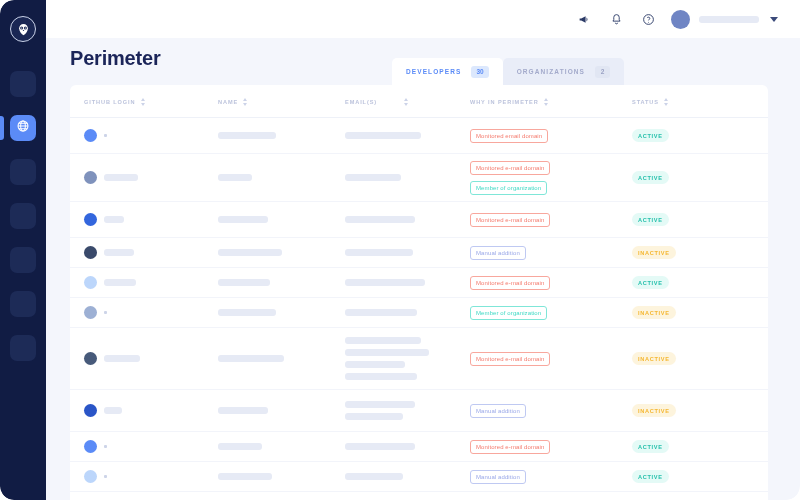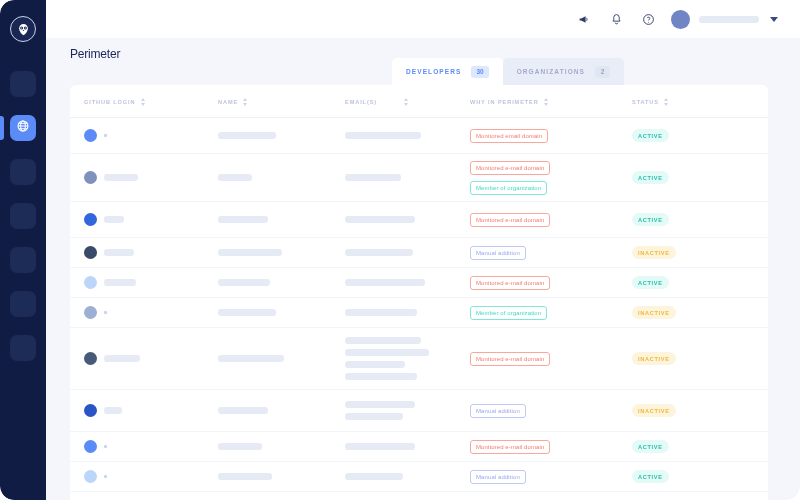--- a/index.html
+++ b/index.html
@@ -73,21 +73,21 @@
   
   .page {
     position: absolute; left: 46px; top: 38px;
     width: 754px; height: 462px;
     background: #f4f6fc;
     border-radius: 0 0 14px 0;
     overflow: hidden;
   }
   .page-title {
     position: absolute; left: 24px; top: 9px;
-    font-size: 12px; font-weight: normal; color: #1b2559;
+    font-size: 20px; font-weight: bold; color: #1b2559;
     letter-spacing: -0.2px;
   }
 
   
   .tabs {
     position: absolute; left: 346px; top: 20px;
     display: flex; align-items: stretch;
     height: 27px;
   }
   .tab {

